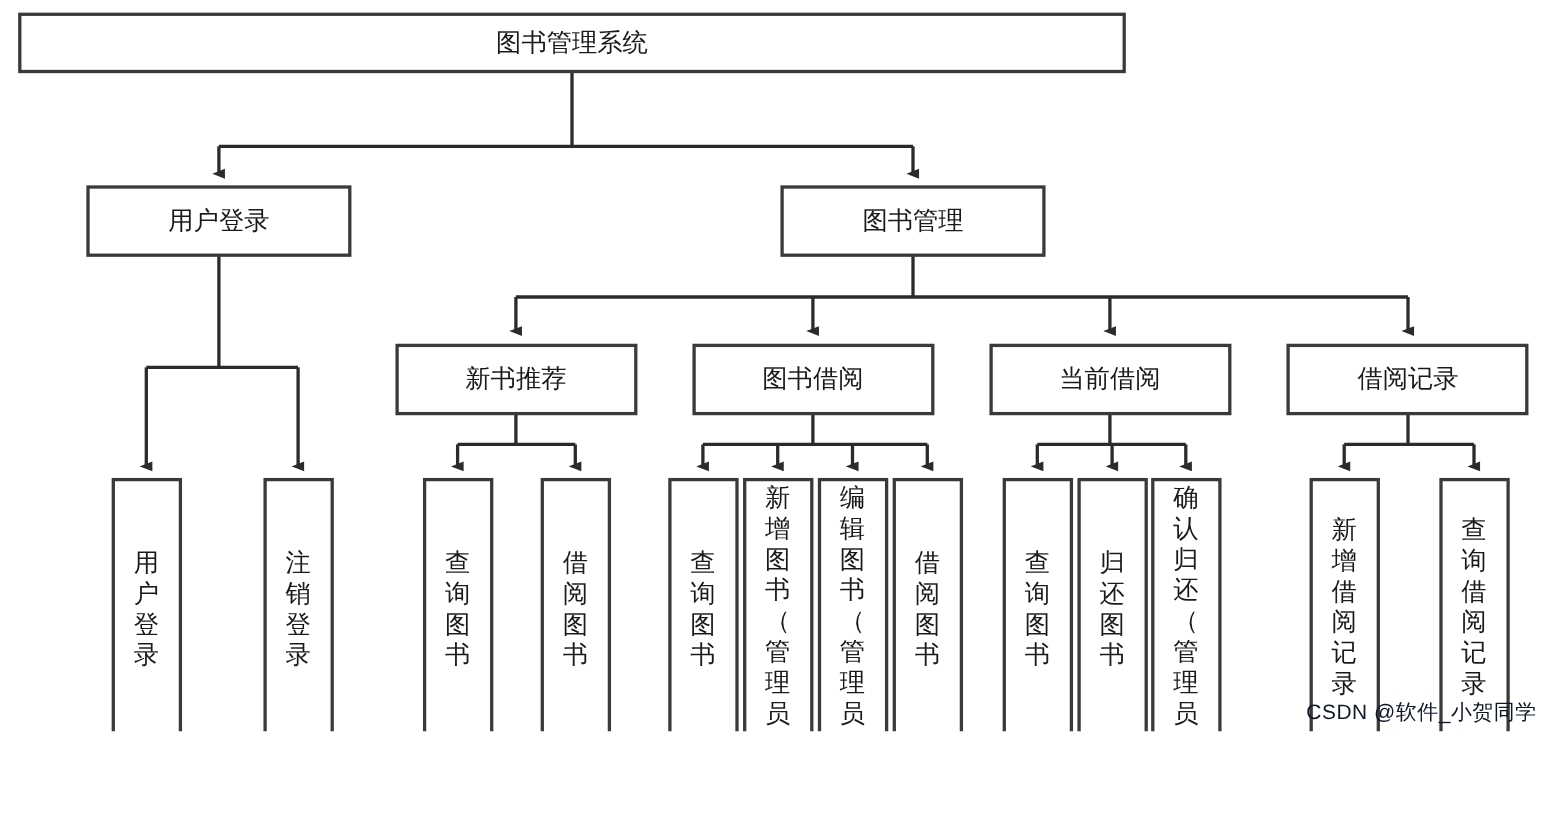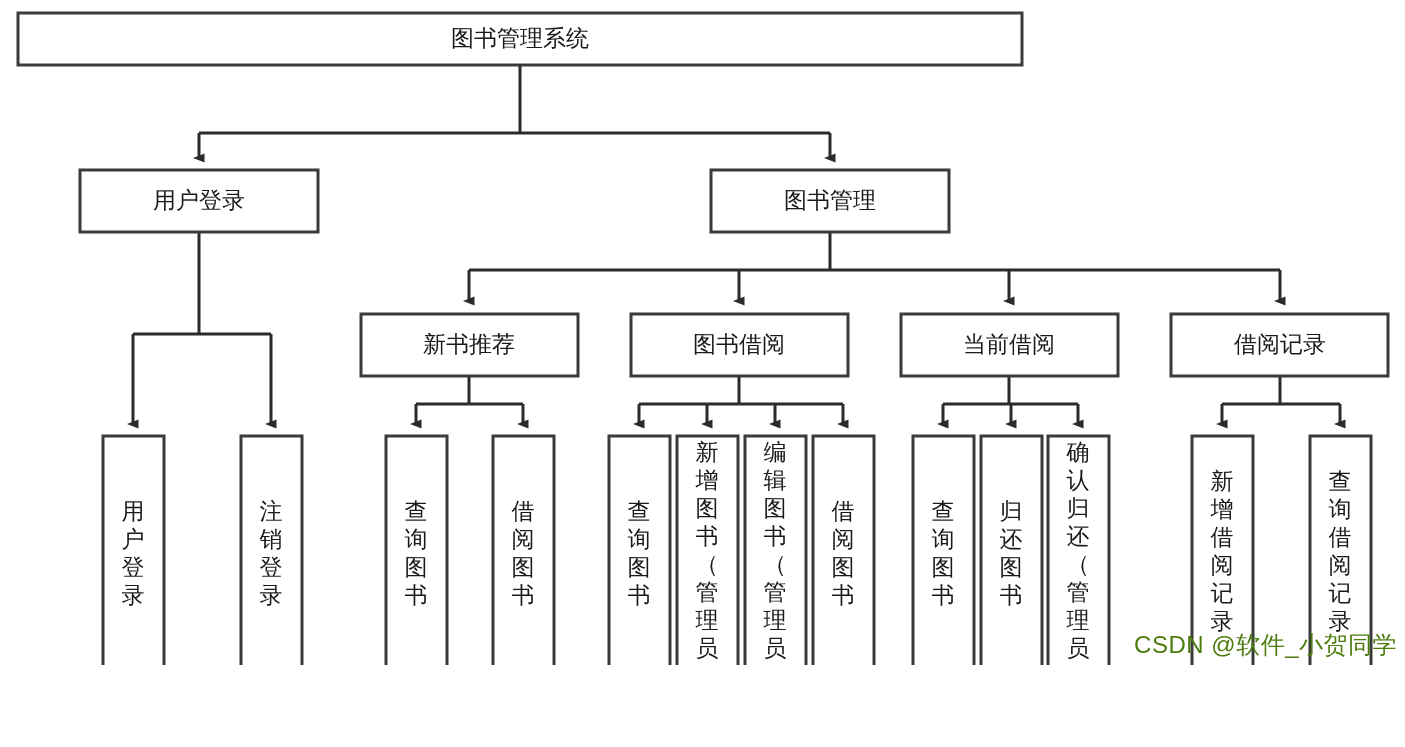--- a/index.html
+++ b/index.html
@@ -45,22 +45,22 @@
   .conn {
     stroke: #2b2b2b;
     stroke-width: 3;
     fill: none;
   }
   .watermark {
     position: absolute;
     right: 8px;
     bottom: 4px;
     font-family: "Liberation Sans", "DejaVu Sans", sans-serif;
-    font-size: 24px;
-    color: #4d7c0f;
+    font-size: 19px;
+    color: #0f172a;
     white-space: nowrap;
     letter-spacing: 0.5px;
   }
 </style>
 </head>
 <body>
 
 <div id="diagram-root">
 
   <svg class="flow" viewBox="0 0 1405 747">

